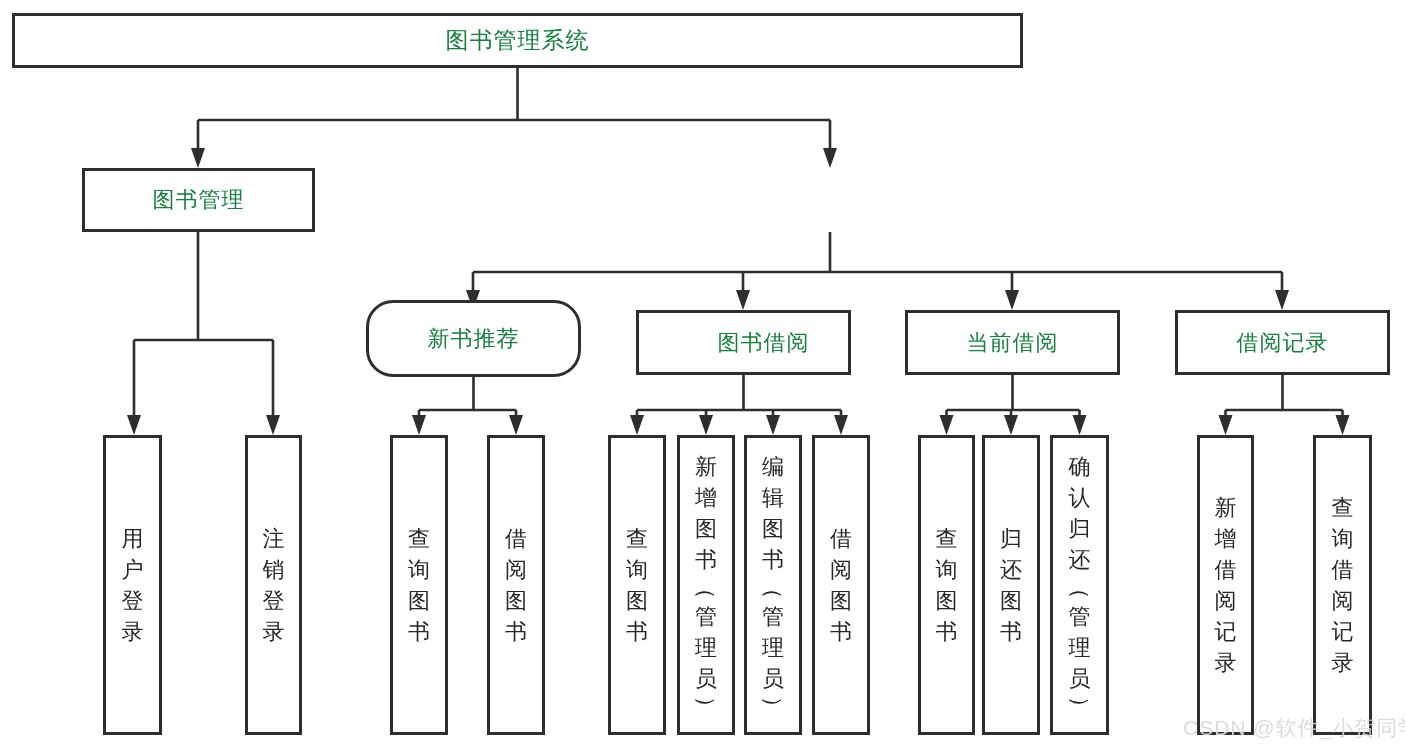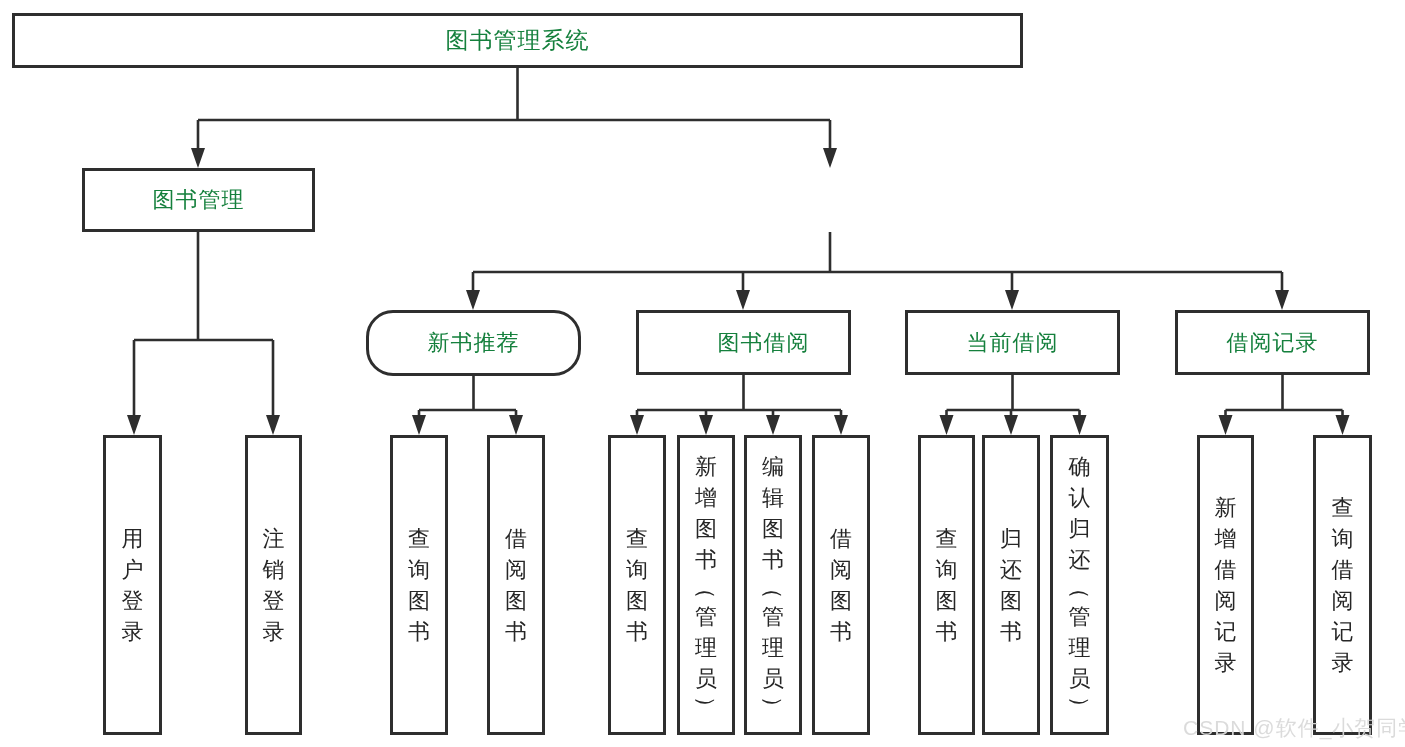--- a/index.html
+++ b/index.html
@@ -56,30 +56,30 @@
   </svg>
 
   <div class="node root" style="left:12px;top:13px;width:1011px;height:55px;">
     <span class="label">图书管理系统</span>
   </div>
 
   <div class="node" style="left:82px;top:168px;width:233px;height:64px;">
     <span class="label">图书管理</span>
   </div>
 
-  <div class="node" style="left:366px;top:310px;width:215px;height:66px;border-radius:27px;">
+  <div class="node" style="left:366px;top:300px;width:215px;height:77px;border-radius:27px;">
     <span class="label">新书推荐</span>
   </div>
   <div class="node" style="left:636px;top:310px;width:215px;height:65px;padding-left:40px;">
     <span class="label">图书借阅</span>
   </div>
   <div class="node" style="left:905px;top:310px;width:215px;height:65px;">
     <span class="label">当前借阅</span>
   </div>
-  <div class="node" style="left:1175px;top:310px;width:195px;height:65px;">
+  <div class="node" style="left:1175px;top:310px;width:215px;height:65px;">
     <span class="label">借阅记录</span>
   </div>
 
   <div class="leaf" style="left:103px;width:59px;">
     <div class="vtext">
         <span class="vchar">用</span>
         <span class="vchar">户</span>
         <span class="vchar">登</span>
         <span class="vchar">录</span>
       </div>

